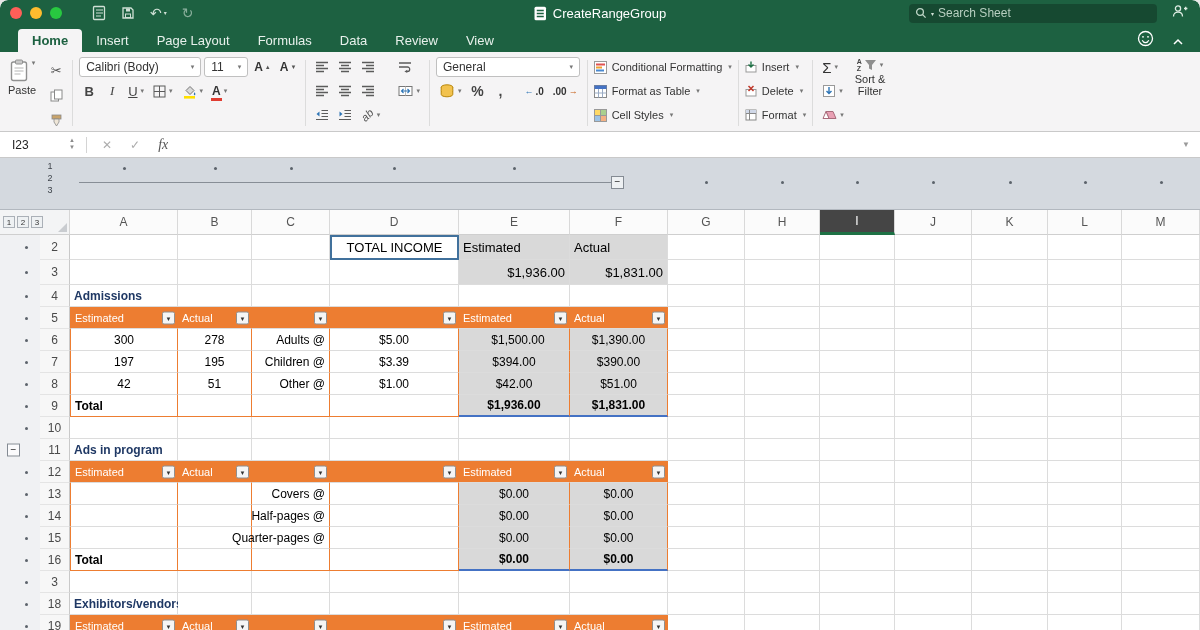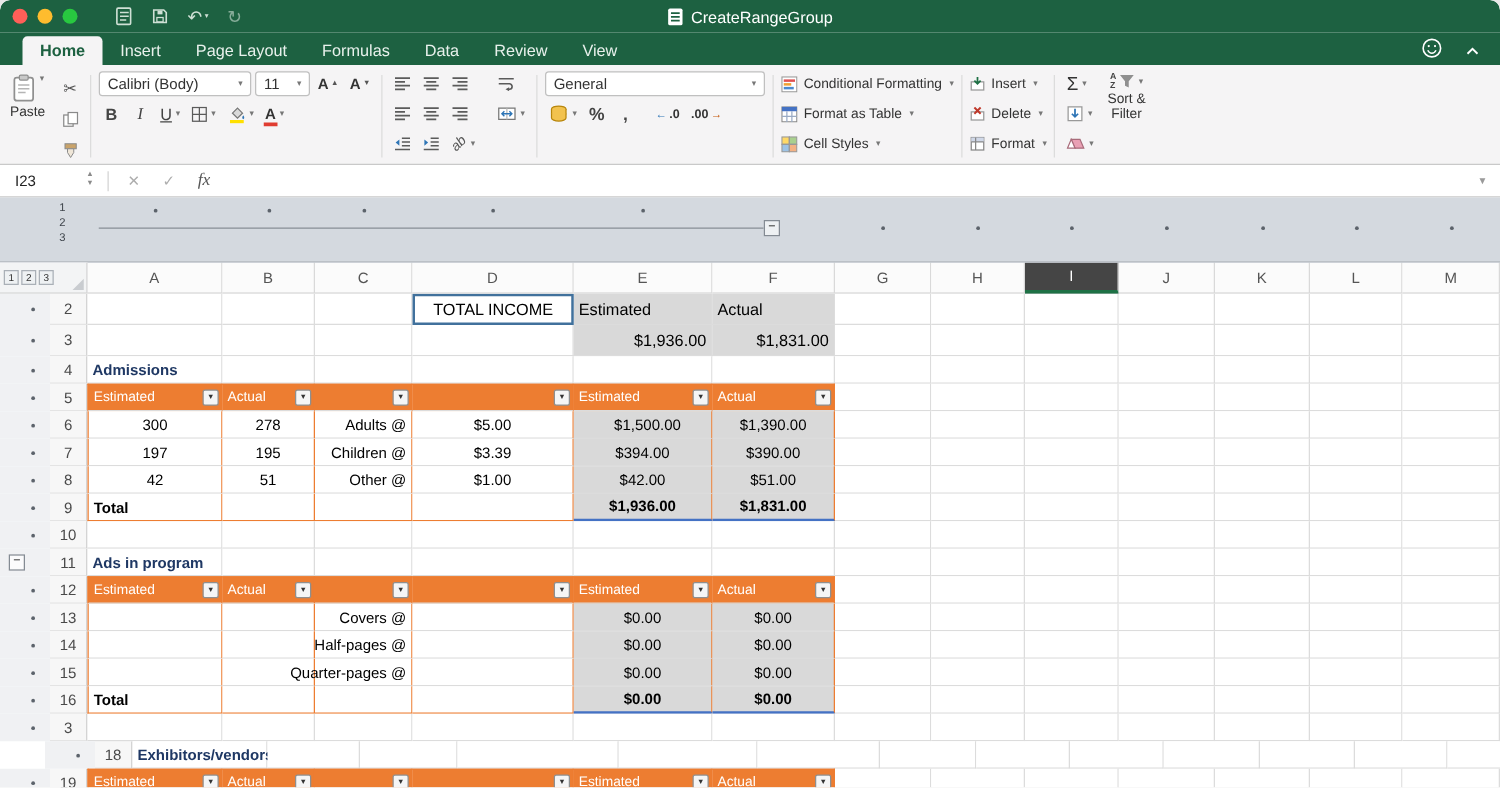--- a/index.html
+++ b/index.html
@@ -144,20 +144,35 @@
           <span>↻</span>
         </span>
     </div>
     <div class="tb-title">
       <svg width="13" height="15" viewBox="0 0 13 15">
           <rect x="0.75" y="0.75" width="11.5" height="13.5" rx="1.5" fill="#fff"></rect>
           <path d="M3 4.5h7M3 7.5h7M3 10.5h7" stroke="#1d6141" stroke-width="1.3"></path>
         </svg>
       <span>CreateRangeGroup</span>
     </div>
+    <div class="tb-right">
+      <div class="searchbox">
+        <svg width="12" height="12" viewBox="0 0 12 12">
+            <circle cx="5" cy="5" r="3.4" fill="none" stroke="#bfd6c7" stroke-width="1.3"></circle>
+            <path d="M7.6 7.6l3 3" stroke="#bfd6c7" stroke-width="1.3"></path>
+          </svg>
+        <span class="tinycaret">▾</span>
+        <input placeholder="Search Sheet" style="">
+      </div>
+      <span><svg width="17" height="14" viewBox="0 0 17 14">
+            <circle cx="7" cy="4.5" r="2.6" fill="none" stroke="#dcebe1" stroke-width="1.3"></circle>
+            <path d="M2.5 12.5c0-2.8 2-4.4 4.5-4.4s4.5 1.6 4.5 4.4" fill="none" stroke="#dcebe1" stroke-width="1.3"></path>
+            <path d="M13 4.5h3.4M14.7 2.8v3.4" stroke="#dcebe1" stroke-width="1.3"></path>
+          </svg></span>
+    </div>
   </div>
 
   <div class="tabrow">
     <span class="tab active">Home</span>
     <span class="tab">Insert</span>
     <span class="tab">Page Layout</span>
     <span class="tab">Formulas</span>
     <span class="tab">Data</span>
     <span class="tab">Review</span>
     <span class="tab">View</span>
@@ -325,21 +340,21 @@
             <span class="orient">ab</span>
             <span class="caret">▾</span>
           </span>
       </div>
     </div>
 
     <div class="rsep"></div>
 
     <div class="rgroup">
       <div class="rrow">
-        <div class="combo" style="width:176px">
+        <div class="combo" style="width:144px">
             <span>General</span>
             <span class="caret">▾</span>
           </div>
       </div>
       <div class="rrow">
         <span class="ibtn">
             <svg width="16" height="14" viewBox="0 0 16 14">
               <ellipse cx="8" cy="3.2" rx="5.8" ry="2.4" fill="#f2c24e" stroke="#b8860b"></ellipse>
               <path d="M2.2 3.2v3.6c0 1.3 2.6 2.4 5.8 2.4s5.8-1.1 5.8-2.4V3.2" fill="#f2c24e" stroke="#b8860b"></path>
               <path d="M2.2 6.8v3.6c0 1.3 2.6 2.4 5.8 2.4s5.8-1.1 5.8-2.4V6.8" fill="#f2c24e" stroke="#b8860b"></path>
@@ -966,21 +981,21 @@
         <div class="cell" style="width: 111px;"></div>
         <div class="cell" style="width: 98px;"></div>
         <div class="cell" style="width: 77px;"></div>
         <div class="cell" style="width: 75px;"></div>
         <div class="cell" style="width: 75px;"></div>
         <div class="cell" style="width: 77px;"></div>
         <div class="cell" style="width: 76px;"></div>
         <div class="cell" style="width: 74px;"></div>
         <div class="cell" style="width: 78px;"></div>
       </div>
-      <div class="grow" style="height: 22px; padding-left: 36px;">
+      <div class="grow" style="height: 22px;">
         <div class="gut">
           <span class="odot gdot"></span>
         </div>
         <div class="rnum">18</div>
         <div class="cell section" style="width: 108px;">
           <span class="ct">Exhibitors/vendors</span>
         </div>
         <div class="cell" style="width: 74px;"></div>
         <div class="cell" style="width: 78px;"></div>
         <div class="cell" style="width: 129px;"></div>

